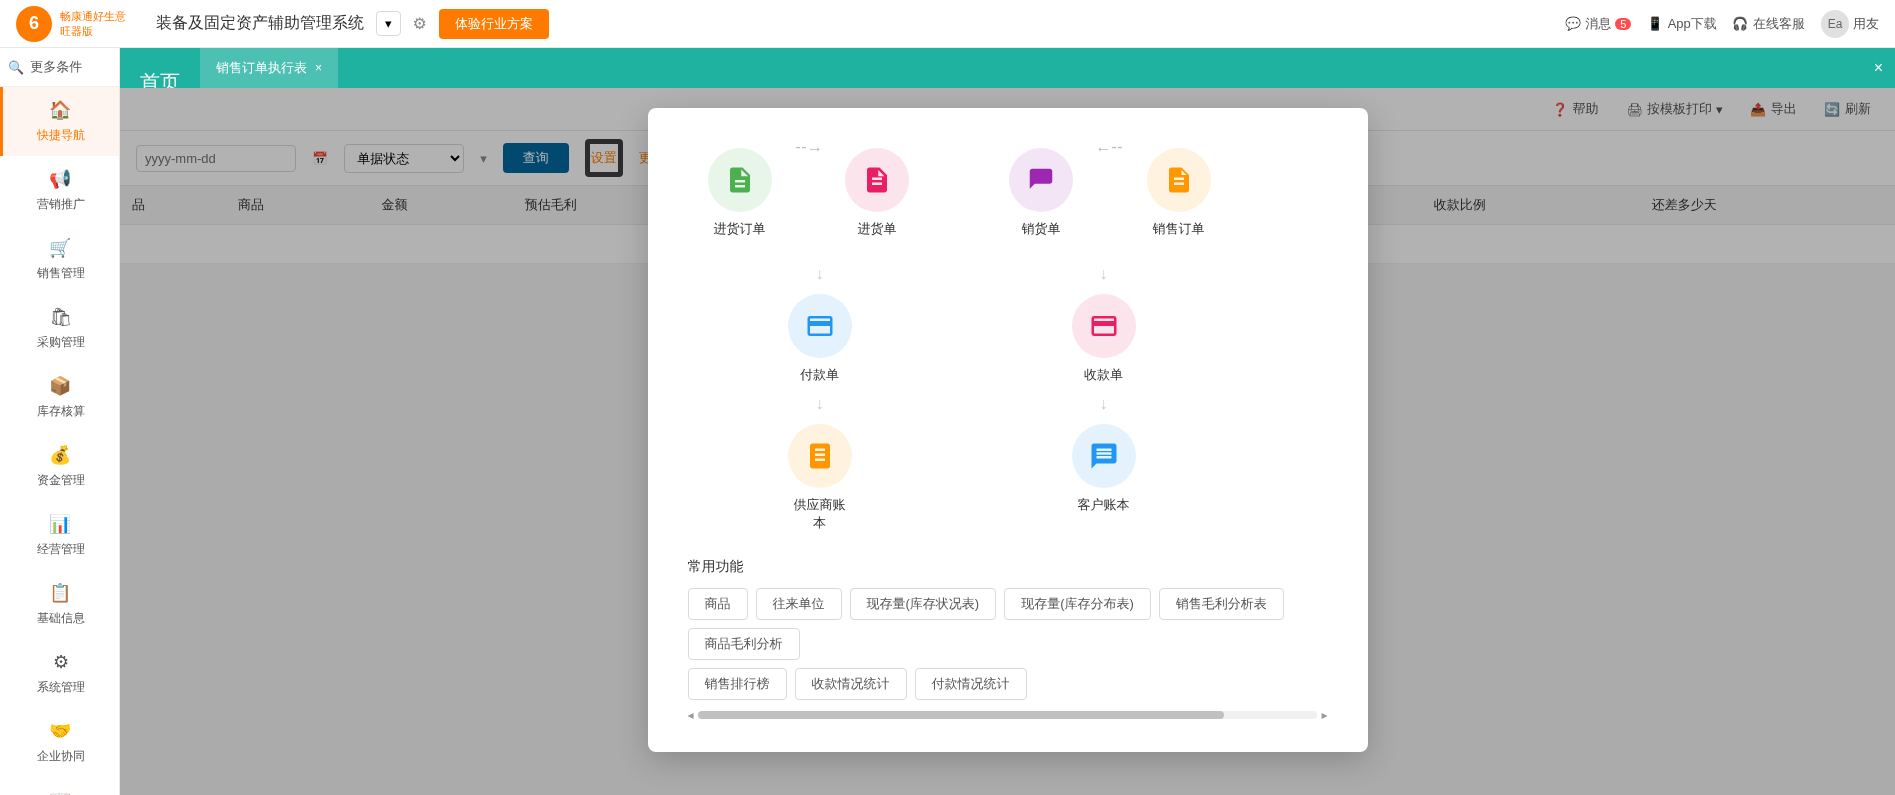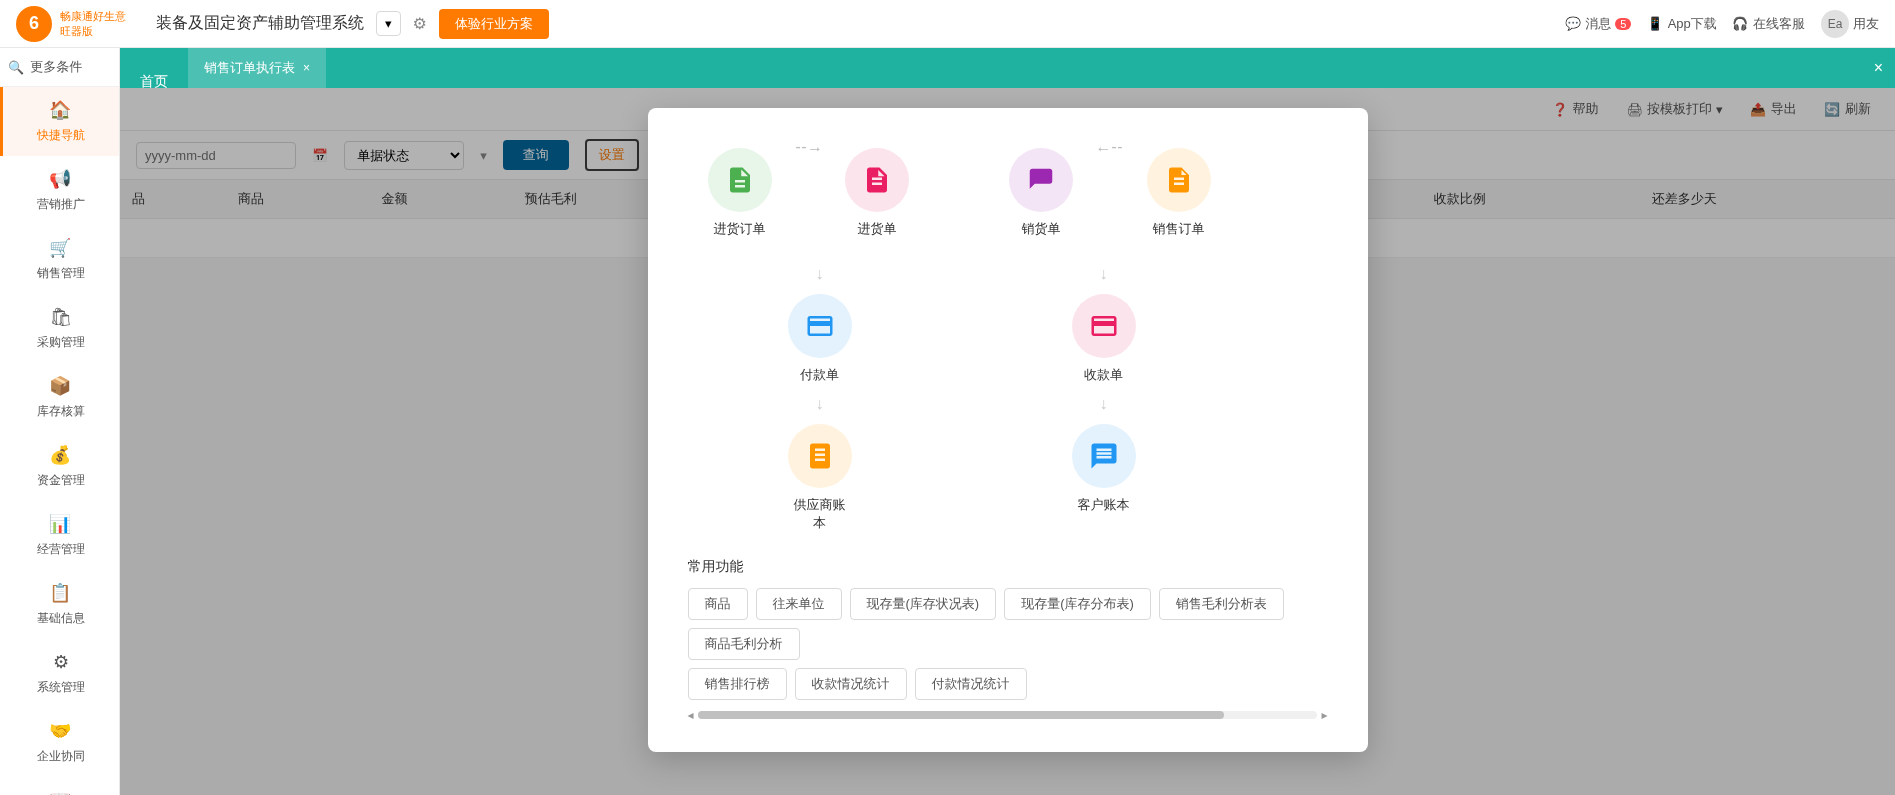--- a/index.html
+++ b/index.html
@@ -30,33 +30,33 @@
     .sidebar-search { padding: 10px 8px; border-bottom: 1px solid #f0f0f0; display: flex; align-items: center; gap: 6px; cursor: pointer; color: #555; font-size: 13px; }
     .sidebar-item { padding: 12px 8px; display: flex; flex-direction: column; align-items: center; gap: 6px; cursor: pointer; color: #555; font-size: 12px; border-left: 3px solid transparent; }
     .sidebar-item.active { background: #fff5f0; color: #ff7a00; border-left: 3px solid #ff7a00; }
     .sidebar-item-icon { font-size: 18px; }
 
     
     .content-area { flex: 1; display: flex; flex-direction: column; overflow: hidden; }
 
     
     .tab-bar { height: 40px; background: #20b2a0; display: flex; align-items: center; padding: 0; flex-shrink: 0; }
-    .tab-home { padding: 0 20px; height: 100%; display: flex; align-items: center; color: white; cursor: pointer; font-size: 14px; margin-top: 28px; }
+    .tab-home { padding: 0 20px; height: 100%; display: flex; align-items: center; color: white; cursor: pointer; font-size: 20px; margin-top: 28px; }
     .tab-item { padding: 16px 16px; height: 100%; display: flex; align-items: center; color: white; cursor: pointer; background: rgba(255,255,255,0.2); font-size: 13px; gap: 8px; }
     .tab-close { color: white; cursor: pointer; font-size: 12px; }
     .tab-bar-close { margin-left: auto; margin-right: 12px; color: white; cursor: pointer; font-size: 16px; }
 
     
     .page-content { flex: 1; background: #f5f5f5; overflow: hidden; position: relative; }
 
     
     .page-toolbar { background: #fff; padding: 8px 16px; display: flex; align-items: center; gap: 12px; border-bottom: 1px solid #e8e8e8; flex-wrap: wrap; }
     .toolbar-btn { display: flex; align-items: center; gap: 4px; color: #555; cursor: pointer; font-size: 13px; padding: 4px 8px; }
     .query-btn { background: #0369a1; color: white; border: none; padding: 6px 20px; border-radius: 4px; cursor: pointer; font-size: 13px; }
-    .set-btn { background: #fff; color: #ff7a00; border: 2px solid #404040; padding: 5px 12px; border-radius: 4px; cursor: pointer; font-size: 13px; }
+    .set-btn { background: #fff; color: #ff7a00; border: 5px solid #404040; padding: 5px 1px; border-radius: 4px; cursor: pointer; font-size: 13px; }
 
     
     .filter-row { background: #fff; padding: 8px 16px; display: flex; align-items: center; gap: 16px; border-bottom: 1px solid #e8e8e8; }
     .filter-input { border: 1px solid #d9d9d9; border-radius: 4px; padding: 5px 8px; font-size: 13px; width: 160px; }
     .filter-select { border: 1px solid #d9d9d9; border-radius: 4px; padding: 5px 8px; font-size: 13px; width: 120px; background: white; }
     .more-conditions { color: #ff7a00; font-size: 13px; cursor: pointer; }
 
     
     .table-area { background: #fff; overflow: auto; }
     .data-table { width: 100%; border-collapse: collapse; font-size: 13px; }

